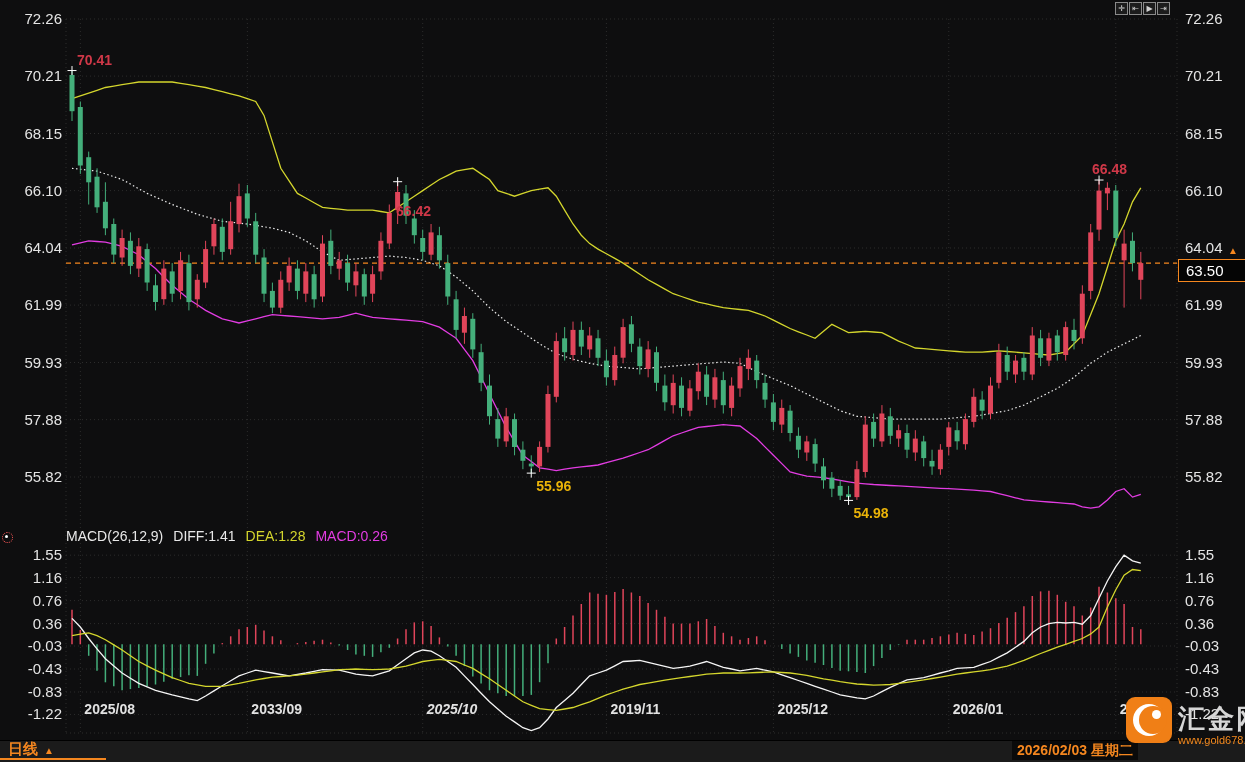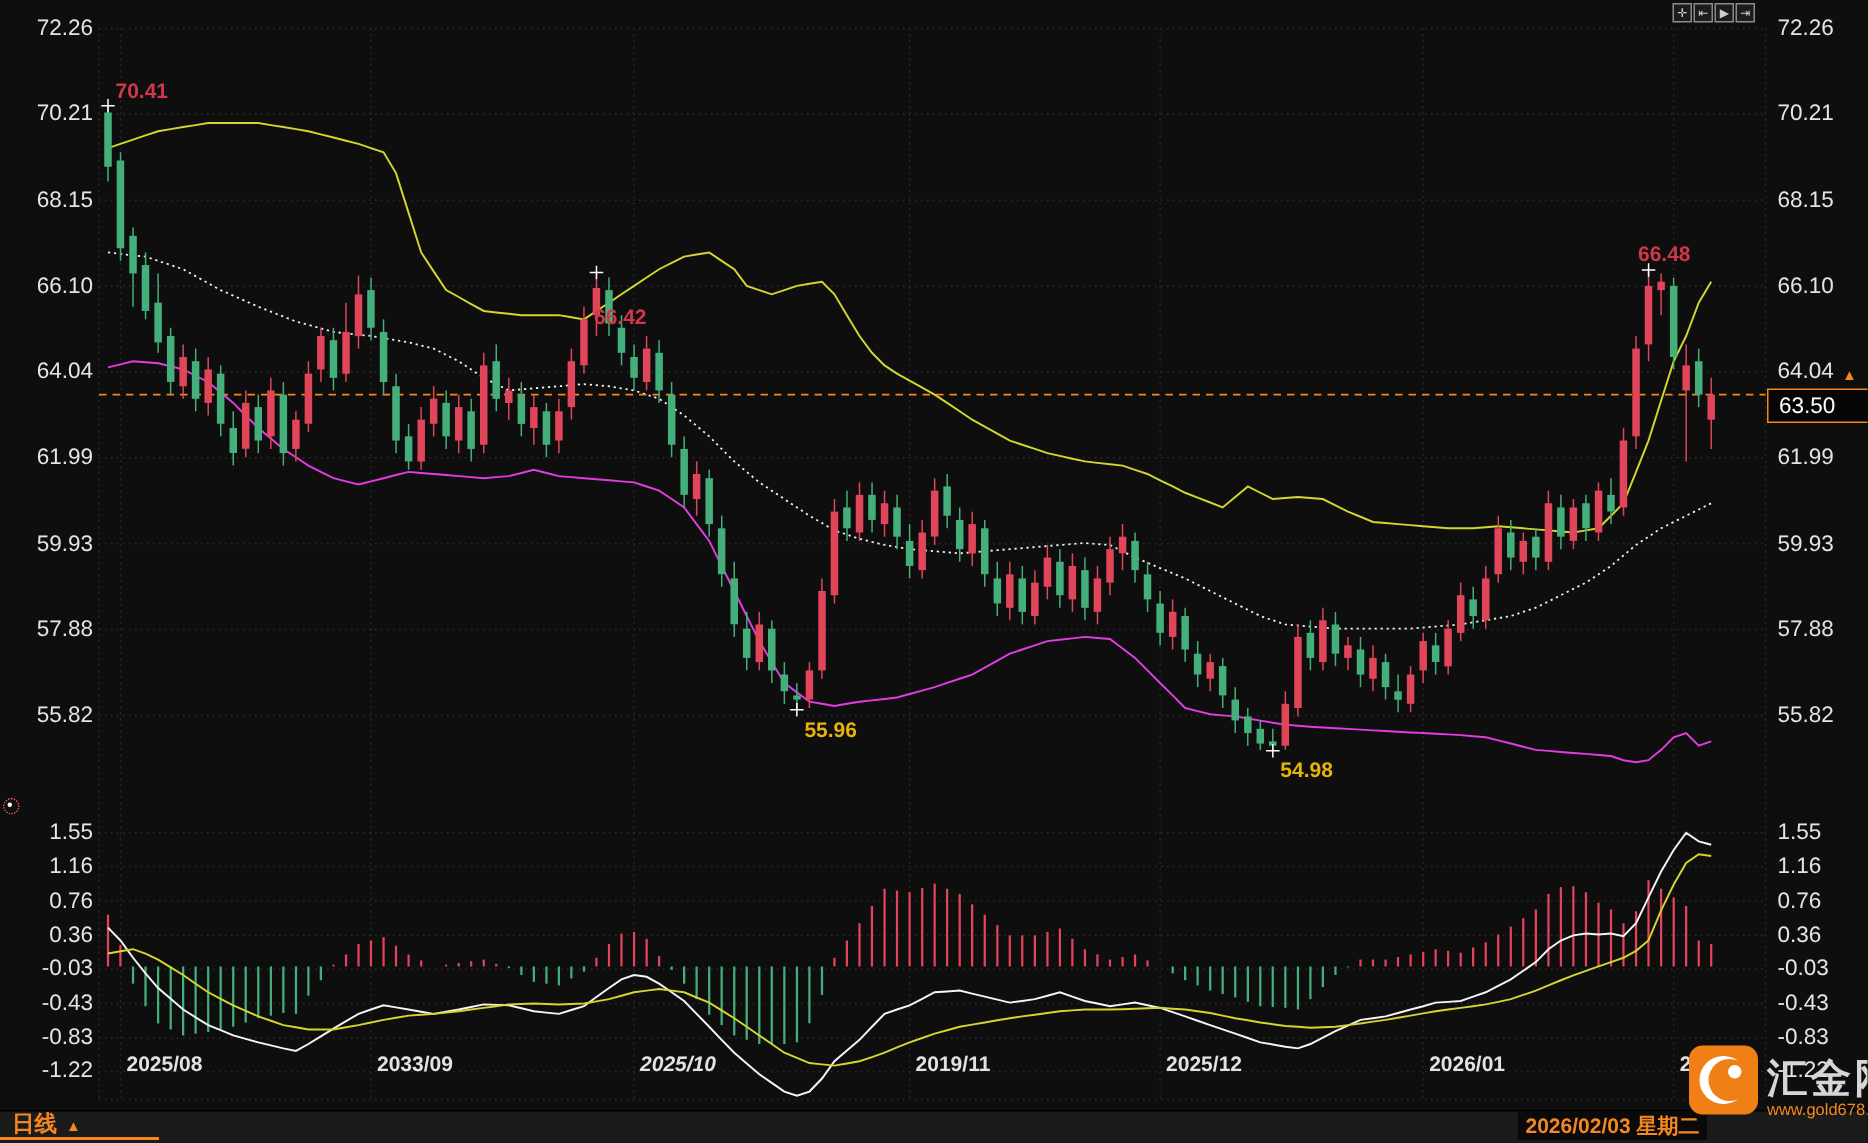--- a/index.html
+++ b/index.html
@@ -482,20 +482,26 @@
     <div class="tbtn">✛</div>
     <div class="tbtn">⇤</div>
     <div class="tbtn">▶</div>
     <div class="tbtn">⇥</div>
   </div>
 
   <div id="pane-marker">
       <i></i>
     </div>
 
+  <div id="macd-hdr">
+    <span class="t-wh">MACD(26,12,9)</span>
+    <span class="t-wh">DIFF:1.41</span>
+    <span class="t-yel">DEA:1.28</span>
+    <span class="t-mag">MACD:0.26</span>
+  </div>
 
   <div id="price-arrow">▲</div>
   <div id="price-badge">63.50</div>
 
   <div id="bottom-bar"></div>
   <div id="period-tab">
     <span>日线</span><span class="arr">▲</span>
   </div>
   <div id="date-highlight">2026/02/03 星期二</div>
 

